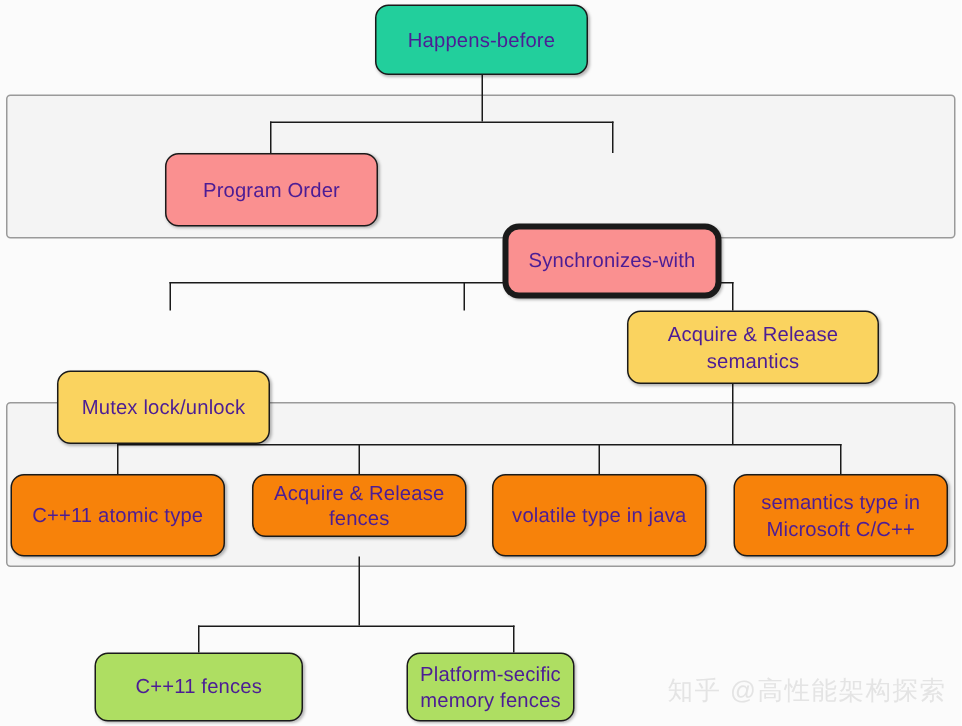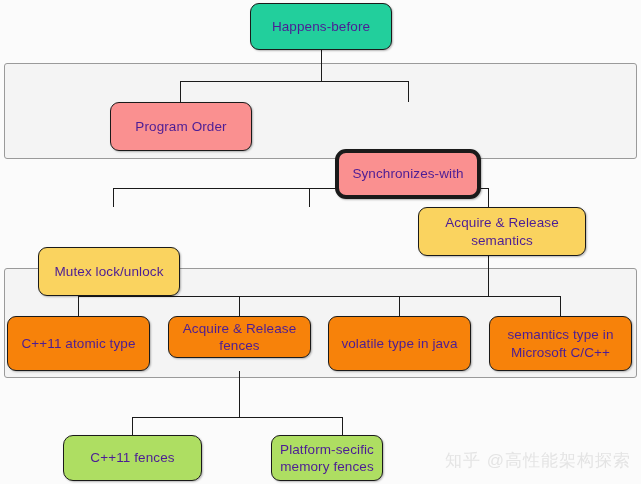--- a/index.html
+++ b/index.html
@@ -124,21 +124,21 @@
   <div class="node" style="left:168px; top:316px; width:143px; height:42px; background:#f7820a;">
     <span class="lbl">Acquire &amp; Release fences</span>
   </div>
   <div class="node" style="left:328px; top:316px; width:143px; height:55px; background:#f7820a;">
     <span class="lbl">volatile type in java</span>
   </div>
   <div class="node" style="left:489px; top:316px; width:143px; height:55px; background:#f7820a;">
     <span class="lbl">semantics type in Microsoft C/C++</span>
   </div>
 
-  <div class="node" style="left:63px; top:435px; width:139px; height:46px; background:#aede62;border-radius:10px;">
+  <div class="node" style="left:63px; top:435px; width:139px; height:46px; background:#aede62;">
     <span class="lbl">C++11 fences</span>
   </div>
   <div class="node" style="left:271px; top:435px; width:112px; height:46px; background:#aede62;">
     <span class="lbl">Platform-secific memory fences</span>
   </div>
 
   <div id="watermark">知乎 @高性能架构探索</div>
 
 </div>
 

